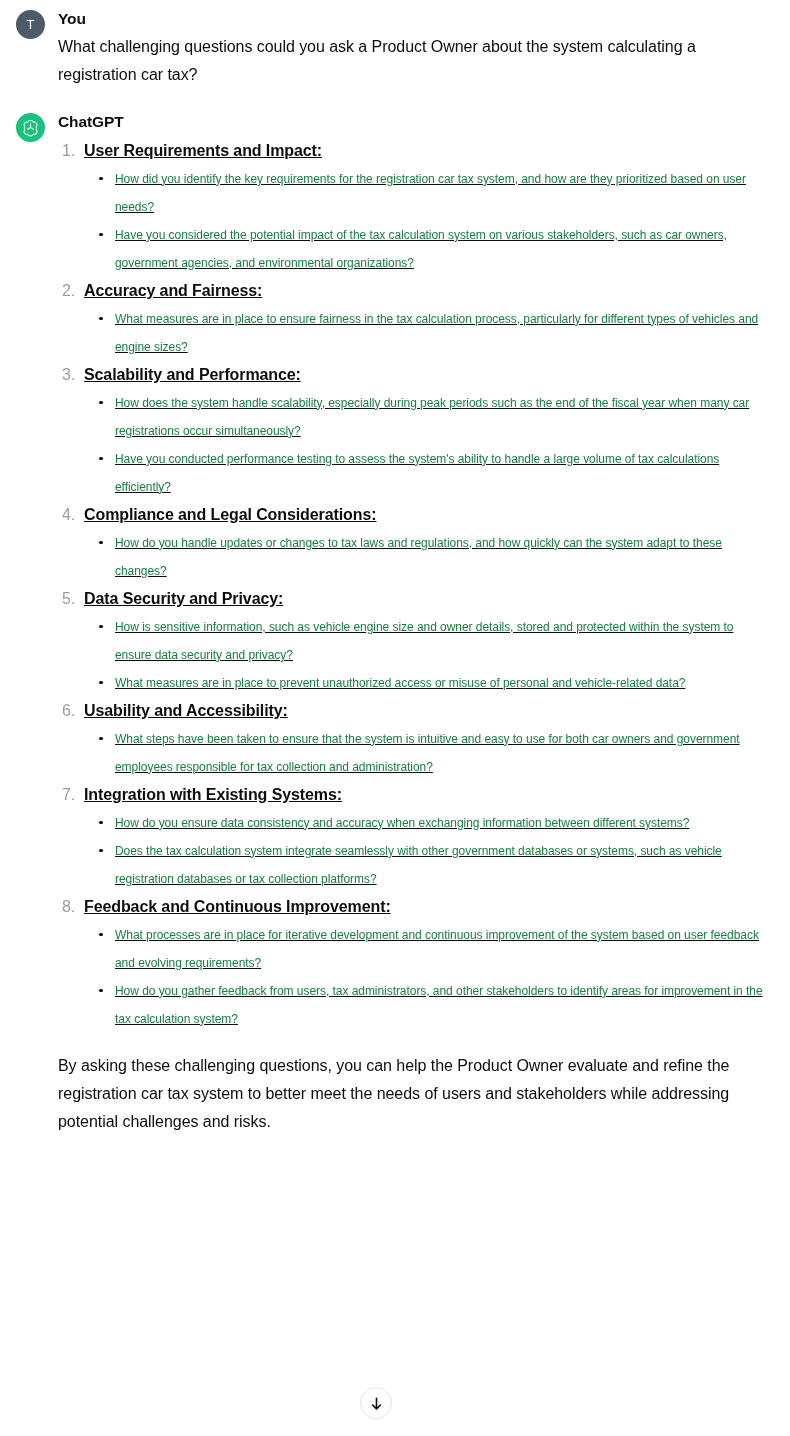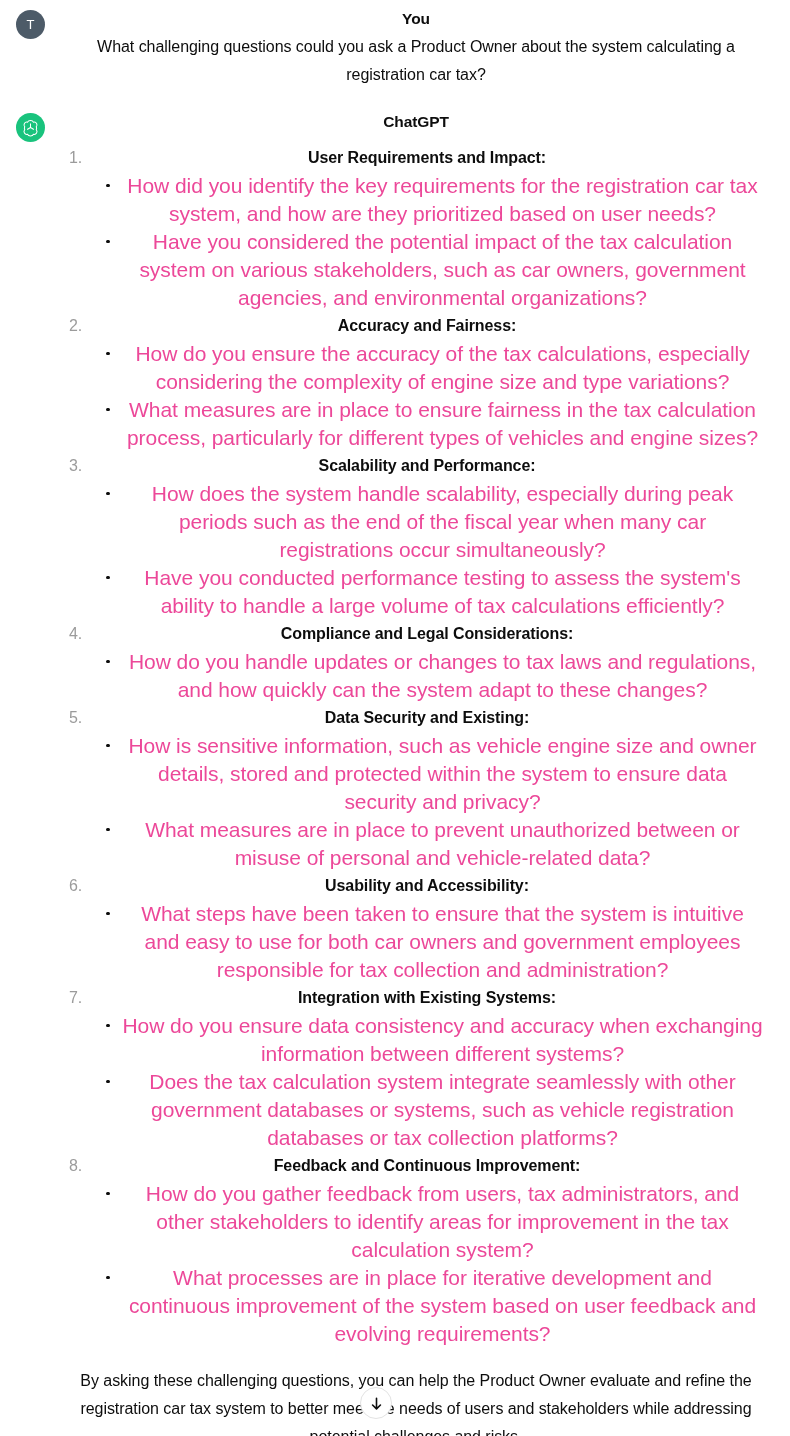--- a/index.html
+++ b/index.html
@@ -55,21 +55,20 @@
   }
   .avatar-assistant {
     background: #19c37d;
   }
   .avatar-assistant svg { display: block; }
 
   .msg-col {
     flex: 1 1 auto;
     padding-left: 12px;
     min-width: 0;
-    text-align: center;
   }
 
   .author {
     font-size: 15.5px;
     font-weight: 700;
     line-height: 1.35;
     letter-spacing: -0.1px;
     margin: 0 0 3px 0;
     color: #0d0d0d;
   }
@@ -79,23 +78,24 @@
     line-height: 28px;
     margin: 0;
     color: #0d0d0d;
     letter-spacing: -0.05px;
   }
 
   .assistant-intro { margin-bottom: 20px; }
 
   ol.sections {
     list-style: none;
-    margin: 11px;
+    margin: 4px;
     padding: 0;
     counter-reset: sec;
+    text-decoration: underline;
   }
   ol.sections > li {
     counter-increment: sec;
     position: relative;
     padding-left: 22px;
     margin: 0;
   }
   ol.sections > li::before {
     content: counter(sec) ".";
     position: absolute;
@@ -119,23 +119,23 @@
   }
 
   ul.points {
     list-style: none;
     margin: 0;
     padding: 0 0 0 10px;
   }
   ul.points > li {
     position: relative;
     padding-left: 21px;
-    font-size: 21px;
-    line-height: 28px;
-    color: #ec4899;
+    font-size: 12px;
+    line-height: 28px;
+    color: #15803d;
     letter-spacing: -0.05px;
     margin: 0;
   }
   ul.points > li::before {
     content: "";
     position: absolute;
     left: 5px;
     top: 12px;
     width: 3.5px;
     height: 3.5px;
@@ -199,62 +199,61 @@
         <li>
           <div class="section-title">User Requirements and Impact:</div>
           <ul class="points">
             <li>How did you identify the key requirements for the registration car tax system, and how are they prioritized based on user needs?</li>
             <li>Have you considered the potential impact of the tax calculation system on various stakeholders, such as car owners, government agencies, and environmental organizations?</li>
           </ul>
         </li>
         <li>
           <div class="section-title">Accuracy and Fairness:</div>
           <ul class="points">
-            <li>How do you ensure the accuracy of the tax calculations, especially considering the complexity of engine size and type variations?</li>
             <li>What measures are in place to ensure fairness in the tax calculation process, particularly for different types of vehicles and engine sizes?</li>
           </ul>
         </li>
         <li>
           <div class="section-title">Scalability and Performance:</div>
           <ul class="points">
             <li>How does the system handle scalability, especially during peak periods such as the end of the fiscal year when many car registrations occur simultaneously?</li>
             <li>Have you conducted performance testing to assess the system's ability to handle a large volume of tax calculations efficiently?</li>
           </ul>
         </li>
         <li>
           <div class="section-title">Compliance and Legal Considerations:</div>
           <ul class="points">
             <li>How do you handle updates or changes to tax laws and regulations, and how quickly can the system adapt to these changes?</li>
           </ul>
         </li>
         <li>
-          <div class="section-title">Data Security and Existing:</div>
+          <div class="section-title">Data Security and Privacy:</div>
           <ul class="points">
             <li>How is sensitive information, such as vehicle engine size and owner details, stored and protected within the system to ensure data security and privacy?</li>
-            <li>What measures are in place to prevent unauthorized between or misuse of personal and vehicle-related data?</li>
+            <li>What measures are in place to prevent unauthorized access or misuse of personal and vehicle-related data?</li>
           </ul>
         </li>
         <li>
           <div class="section-title">Usability and Accessibility:</div>
           <ul class="points">
             <li>What steps have been taken to ensure that the system is intuitive and easy to use for both car owners and government employees responsible for tax collection and administration?</li>
           </ul>
         </li>
         <li>
           <div class="section-title">Integration with Existing Systems:</div>
           <ul class="points">
             <li>How do you ensure data consistency and accuracy when exchanging information between different systems?</li>
             <li>Does the tax calculation system integrate seamlessly with other government databases or systems, such as vehicle registration databases or tax collection platforms?</li>
           </ul>
         </li>
         <li>
           <div class="section-title">Feedback and Continuous Improvement:</div>
           <ul class="points">
+            <li>What processes are in place for iterative development and continuous improvement of the system based on user feedback and evolving requirements?</li>
             <li>How do you gather feedback from users, tax administrators, and other stakeholders to identify areas for improvement in the tax calculation system?</li>
-            <li>What processes are in place for iterative development and continuous improvement of the system based on user feedback and evolving requirements?</li>
           </ul>
         </li>
       </ol>
 
       <p class="para outro">By asking these challenging questions, you can help the Product Owner evaluate and refine the registration car tax system to better meet the needs of users and stakeholders while addressing potential challenges and risks.</p>
     </div>
   </div>
 
 </div>
 

